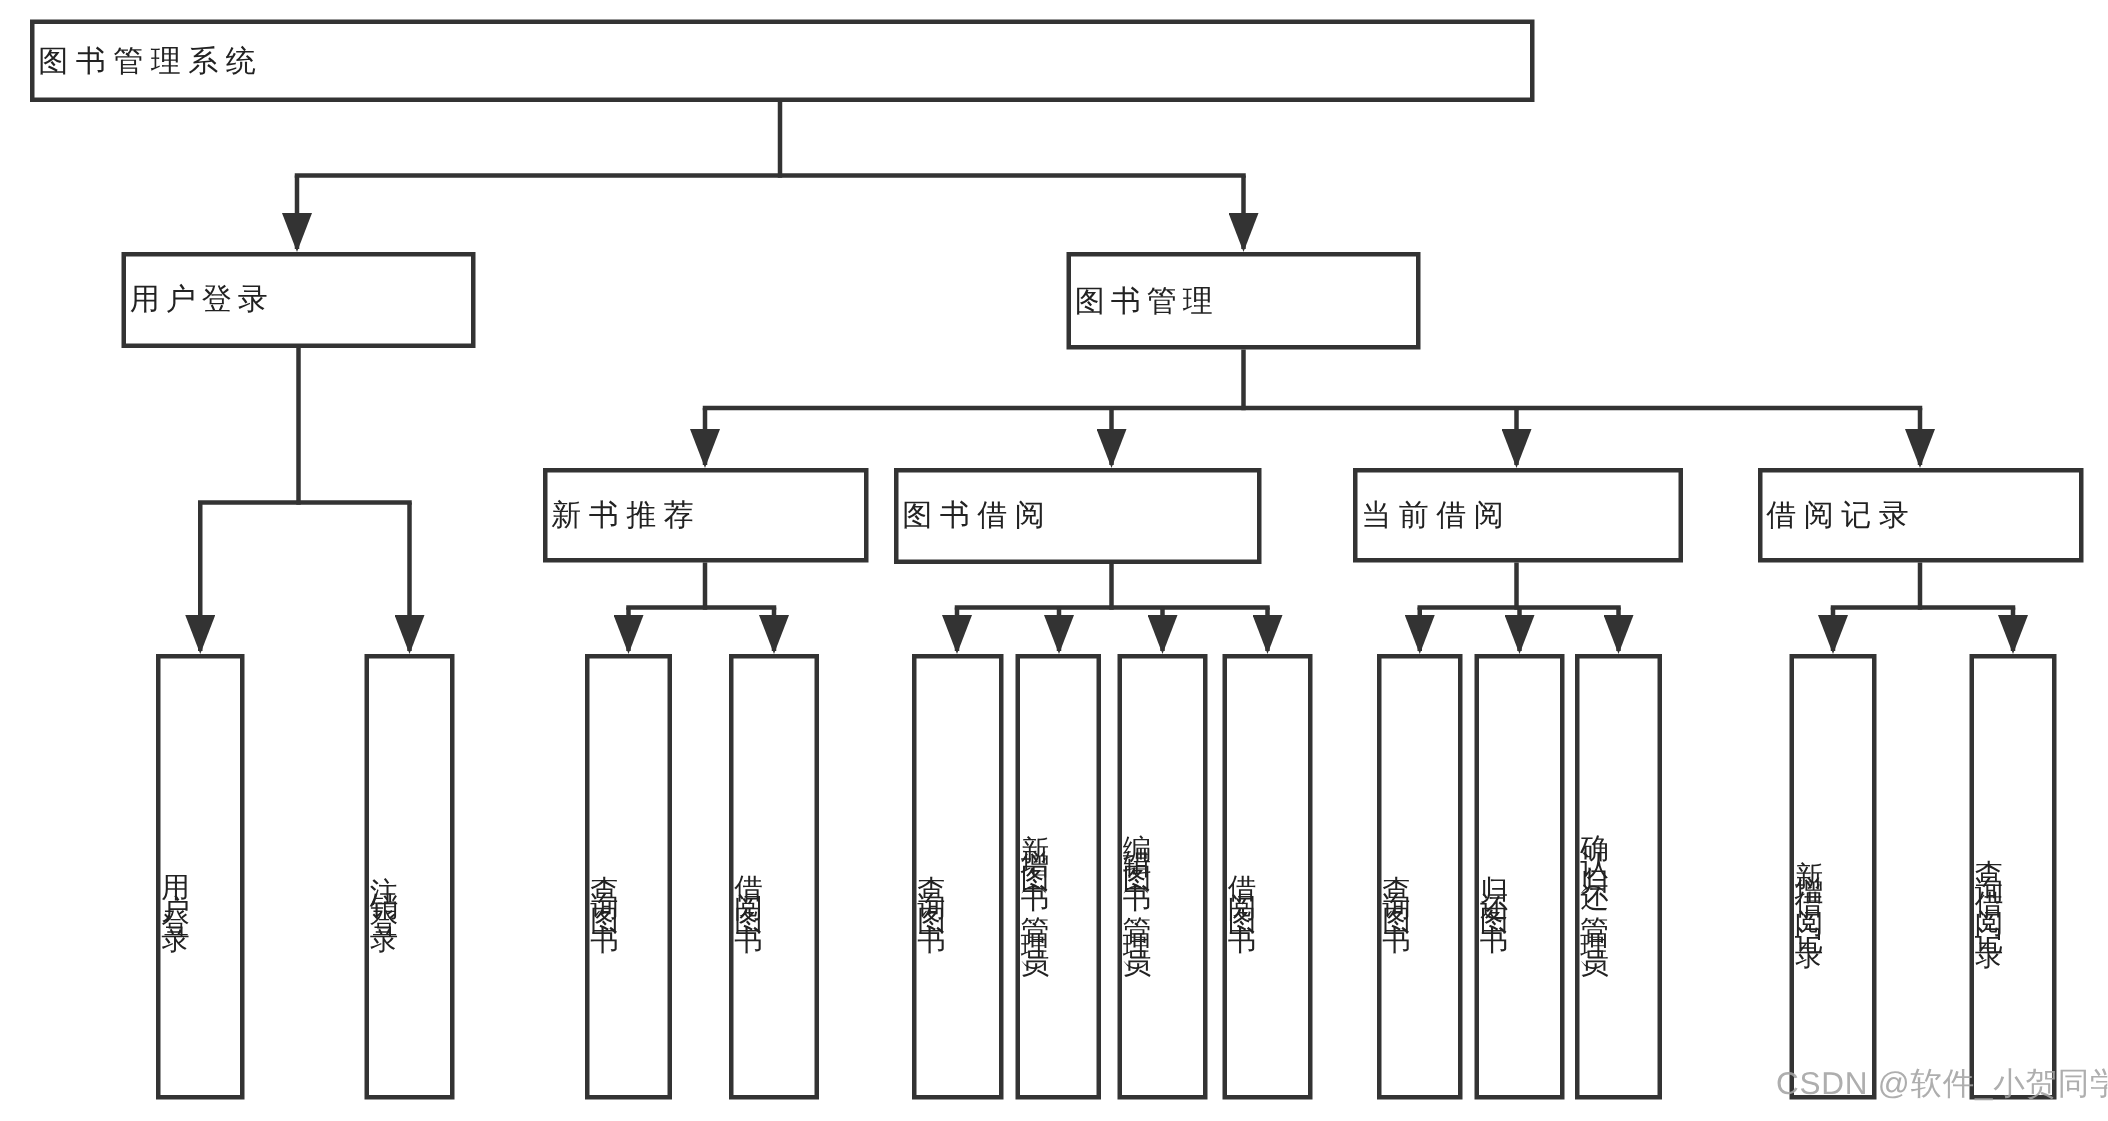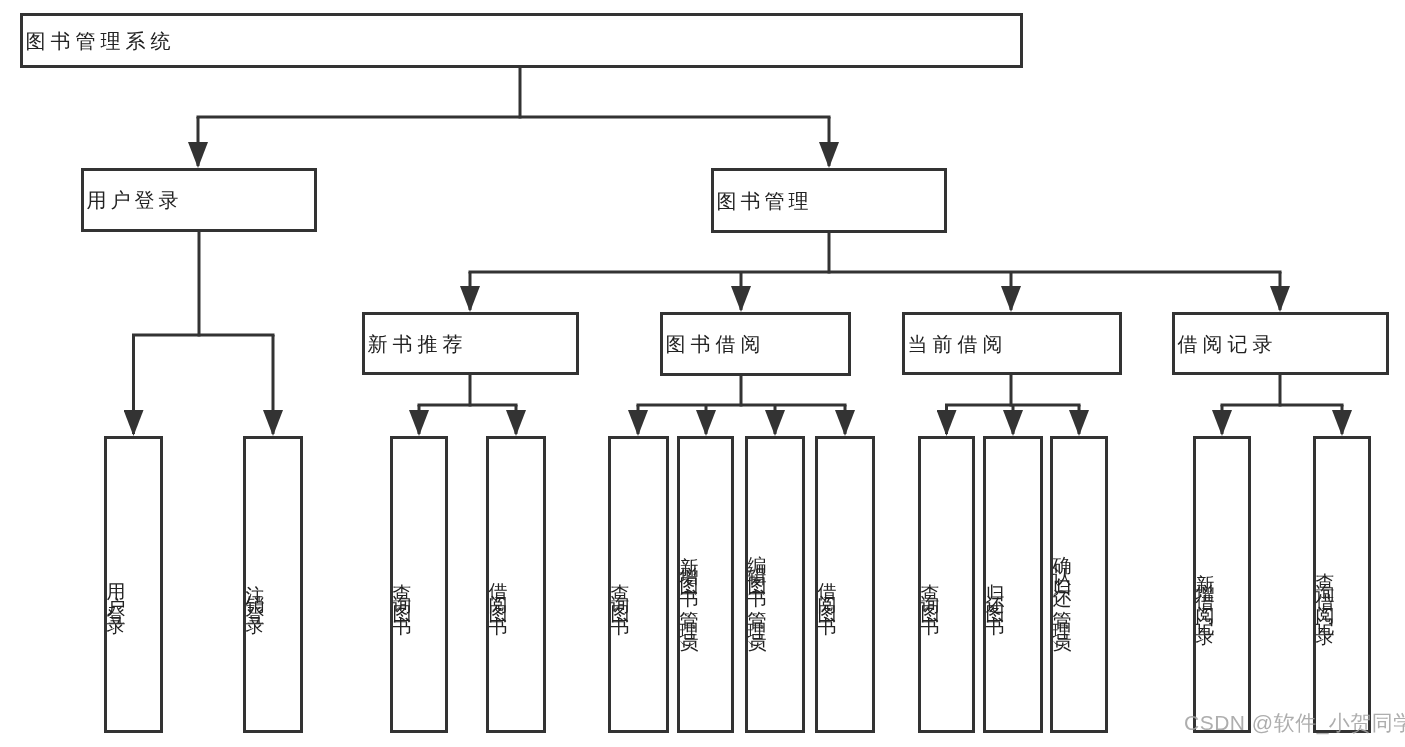--- a/index.html
+++ b/index.html
@@ -110,21 +110,21 @@
   <div class="node" style="left:81px;top:168px;width:236px;height:64px">
     <span class="hlabel small">用户登录</span>
   </div>
   <div class="node" style="left:711px;top:168px;width:236px;height:65px">
     <span class="hlabel small">图书管理</span>
   </div>
 
   <div class="node" style="left:362px;top:312px;width:217px;height:63px">
     <span class="hlabel">新书推荐</span>
   </div>
-  <div class="node" style="left:660px;top:312px;width:191px;height:64px">
+  <div class="node" style="left:596px;top:312px;width:245px;height:64px">
     <span class="hlabel">图书借阅</span>
   </div>
   <div class="node" style="left:902px;top:312px;width:220px;height:63px">
     <span class="hlabel">当前借阅</span>
   </div>
   <div class="node" style="left:1172px;top:312px;width:217px;height:63px">
     <span class="hlabel">借阅记录</span>
   </div>
 
   <div class="node" style="left:104px;top:436px;width:59px;height:297px">

